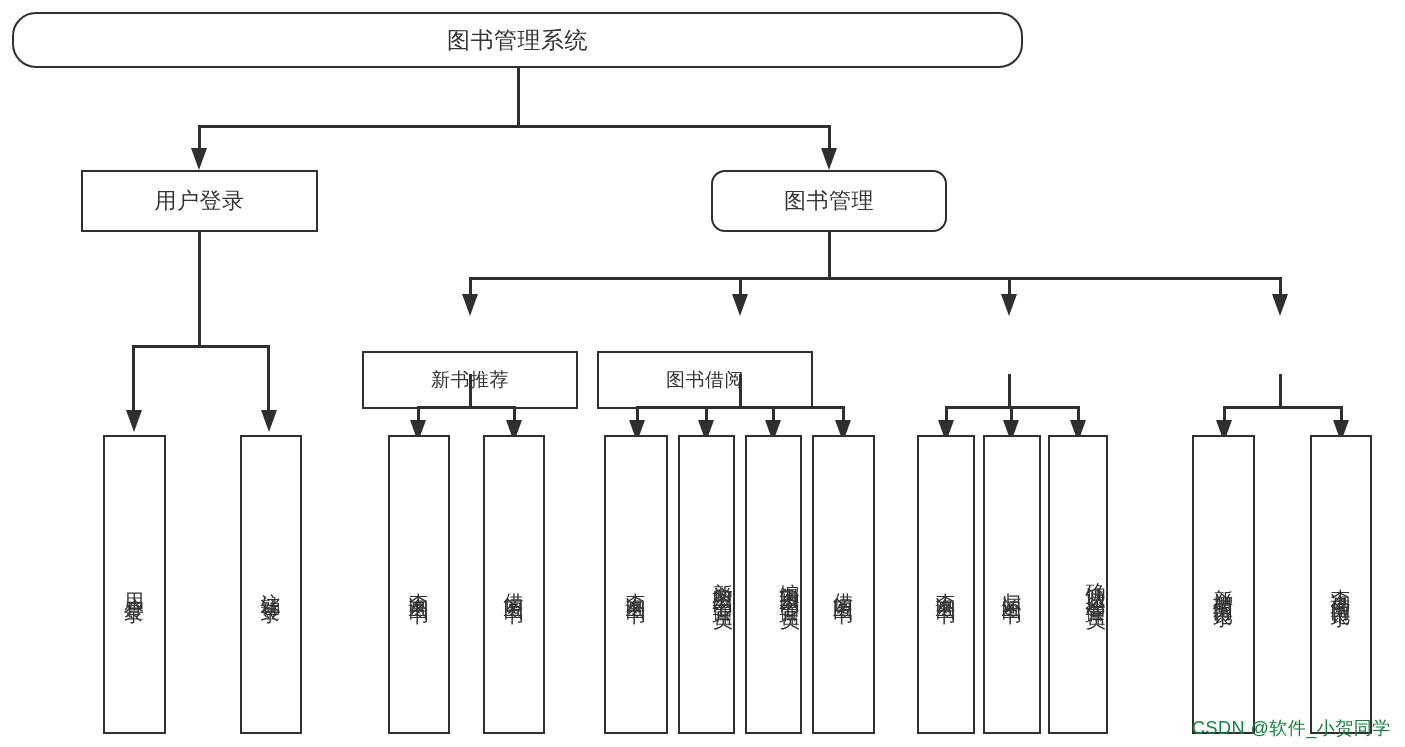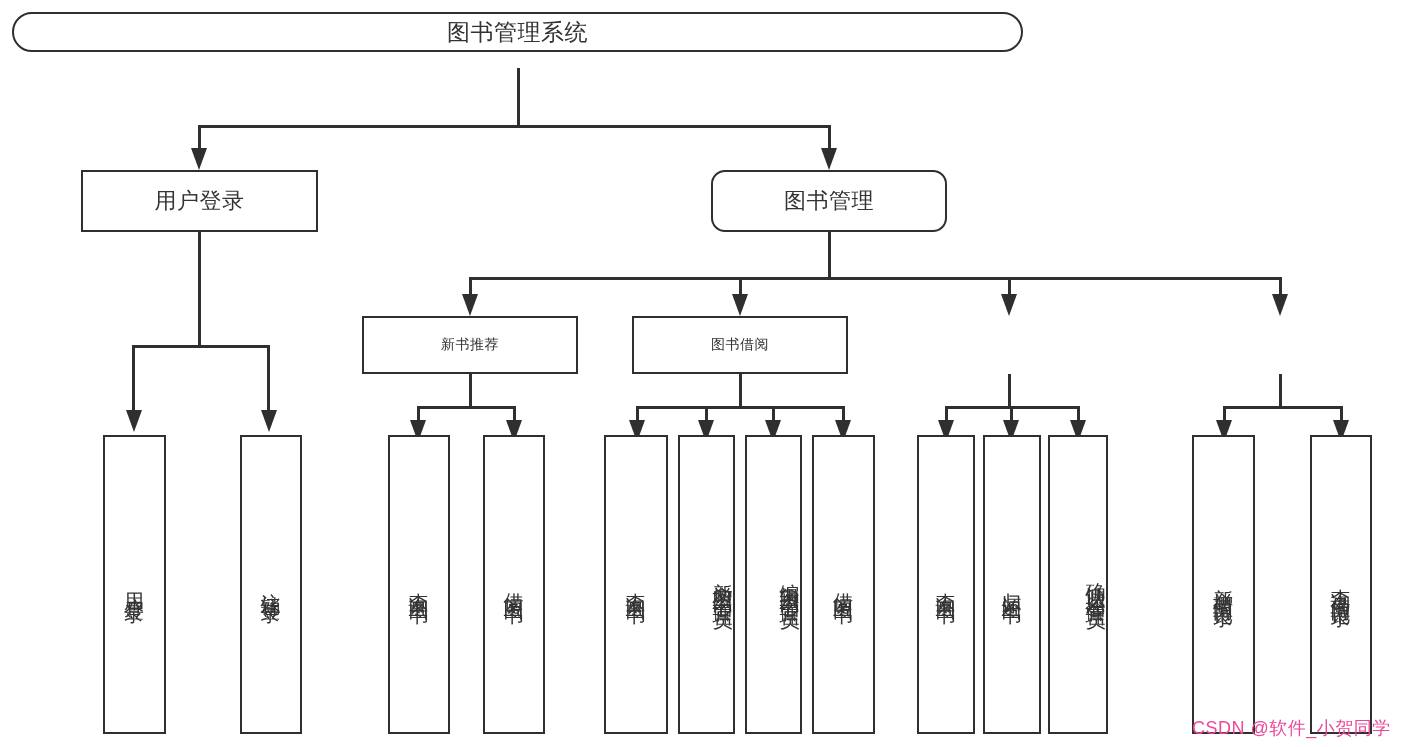--- a/index.html
+++ b/index.html
@@ -28,21 +28,22 @@
     color: #333333;
     letter-spacing: 0.5px;
   }
   .node.root {
     font-size: 23px;
   }
   .node.level2 {
     font-size: 22px;
   }
   .node.level3 {
-    font-size: 14px;
+    font-size: 19px;
+    margin-top: 35px;
   }
   
   .node.leaf {
     font-size: 20px;
     writing-mode: vertical-rl;
     text-orientation: upright;
     letter-spacing: 4px;
     padding-top: 6px;
     padding-bottom: 6px;
     line-height: 1;
@@ -65,32 +66,32 @@
   .arrow {
     position: absolute;
     width: 0;
     height: 0;
     border-left: 8px solid transparent;
     border-right: 8px solid transparent;
     border-top: 22px solid #2f2f2f;
   }
   .watermark {
     position: absolute;
-    color: #ec4899;
+    color: #15803d;
     font-size: 18px;
     white-space: nowrap;
     letter-spacing: 0.5px;
   }
 </style>
 </head>
 <body>
 
 <div id="canvas">
 
-  <div class="node root" style="left:12px; top:12px; width:1011px; height:40px;border-radius:24px;">
+  <div class="node root" style="left:12px; top:12px; width:1011px; height:56px;border-radius:24px;">
     <span>图书管理系统</span>
   </div>
 
   <div class="conn v" style="left:517px; top:68px; height:57px;"></div>
   <div class="conn h" style="left:199px; top:125px; width:632px;"></div>
   <div class="conn v" style="left:198px; top:125px; height:24px;"></div>
   <div class="conn v" style="left:828px; top:125px; height:24px;"></div>
   <div class="arrow" style="left:191px; top:148px;"></div>
   <div class="arrow" style="left:821px; top:148px;"></div>
 
@@ -116,21 +117,21 @@
   <div class="conn v" style="left:1008px; top:277px; height:18px;"></div>
   <div class="conn v" style="left:1279px; top:277px; height:18px;"></div>
   <div class="arrow" style="left:462px; top:294px;"></div>
   <div class="arrow" style="left:732px; top:294px;"></div>
   <div class="arrow" style="left:1001px; top:294px;"></div>
   <div class="arrow" style="left:1272px; top:294px;"></div>
 
   <div class="node level3" style="left:362px; top:316px; width:216px; height:58px;">
     <span>新书推荐</span>
   </div>
-  <div class="node level3" style="left:632px; top:316px; width:216px; height:58px;">
+  <div class="node level3" style="left:597px; top:316px; width:216px; height:58px;">
     <span>图书借阅</span>
   </div>
 
   <div class="conn v" style="left:469px; top:374px; height:32px;"></div>
   <div class="conn h" style="left:418px; top:406px; width:97px;"></div>
   <div class="conn v" style="left:417px; top:406px; height:15px;"></div>
   <div class="conn v" style="left:513px; top:406px; height:15px;"></div>
   <div class="arrow" style="left:410px; top:420px;"></div>
   <div class="arrow" style="left:506px; top:420px;"></div>
 

